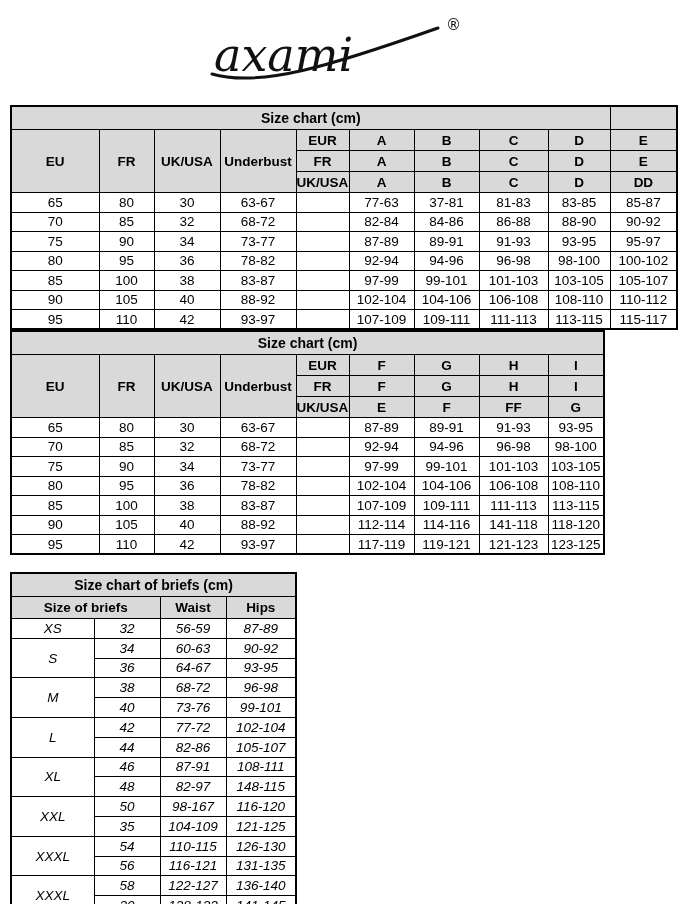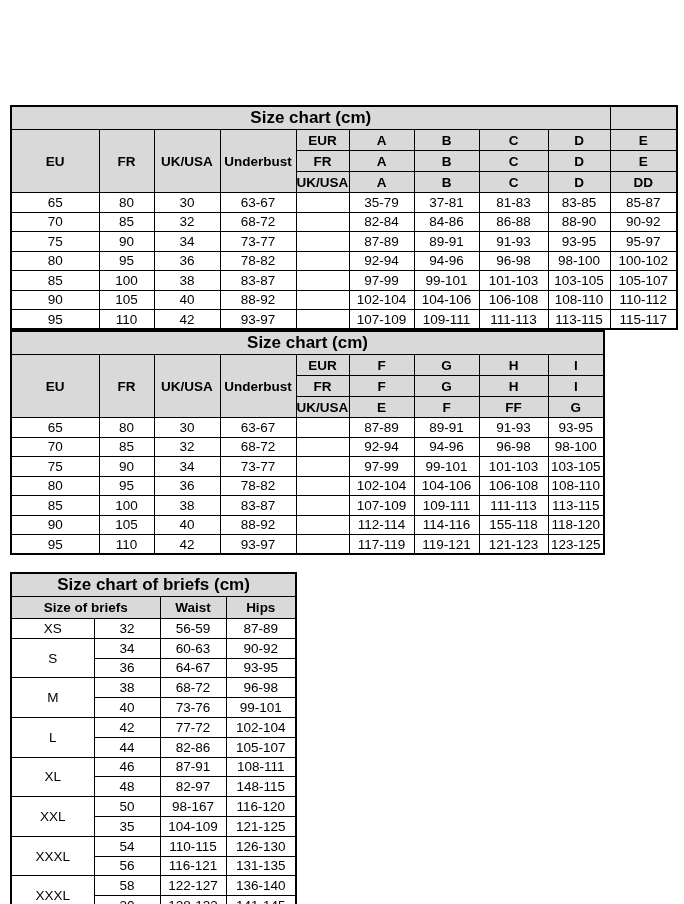--- a/index.html
+++ b/index.html
@@ -15,31 +15,38 @@
     border:2px solid #000; background:#fff;
   }
   table.chart td, table.chart th {
     border:1px solid #000; text-align:center; vertical-align:middle;
     padding:0; white-space:nowrap; overflow:hidden;
     font-size:13.5px; font-weight:normal; color:#000;
   }
   table.chart th, table.chart .hdr {
     background:#d9d9d9; font-weight:bold;
   }
-  table.chart .title { font-size:17px; height:22px; }
+  table.chart .title { font-size:14px; height:22px; }
   table.chart tr.cup-row { height:21px; }
   table.chart tbody tr { height:19.5px;padding-left:37px; }
-  table.briefs tbody tr { height:19.8px; }
+  table.briefs tbody tr { height:19.8px;font-style:italic; }
   table.briefs tr.head-row { height:22px; }
 </style>
 </head>
 <body>
 
 <div class="page">
 
+  <div class="logo-wrap">
+    <svg width="270" height="82" viewBox="0 0 270 82">
+      <path d="M12,66 C 60,80 130,58 238,20" fill="none" stroke="#111" stroke-width="3" stroke-linecap="round"></path>
+      <text x="14" y="63" font-size="46" font-style="italic" font-family="DejaVu Serif, serif" fill="#111">axami</text>
+      <text x="246" y="22" font-size="15" font-family="DejaVu Sans, sans-serif" fill="#111">®</text>
+    </svg>
+  </div>
 
   <table class="chart" style="left:10px; top:105px; width:666px;">
     <colgroup>
       <col style="width:88px">
         <col style="width:55px">
         <col style="width:66px">
       <col style="width:76px">
         <col style="width:53px">
         <col style="width:65px">
       <col style="width:65px">
@@ -81,21 +88,21 @@
         <th>DD</th>
       </tr>
     </thead>
     <tbody id="t1-body">
         <tr>
           <td>65</td>
           <td>80</td>
           <td>30</td>
           <td>63-67</td>
           <td></td>
-          <td>35-79</td>
+          <td>77-63</td>
           <td>37-81</td>
           <td>81-83</td>
           <td>83-85</td>
           <td>85-87</td>
         </tr>
         <tr>
           <td>70</td>
           <td>85</td>
           <td>32</td>
           <td>68-72</td>
@@ -268,21 +275,21 @@
           <td>113-115</td>
         </tr>
         <tr>
           <td>90</td>
           <td>105</td>
           <td>40</td>
           <td>88-92</td>
           <td></td>
           <td>112-114</td>
           <td>114-116</td>
-          <td>155-118</td>
+          <td>141-118</td>
           <td>118-120</td>
         </tr>
         <tr>
           <td>95</td>
           <td>110</td>
           <td>42</td>
           <td>93-97</td>
           <td></td>
           <td>117-119</td>
           <td>119-121</td>

